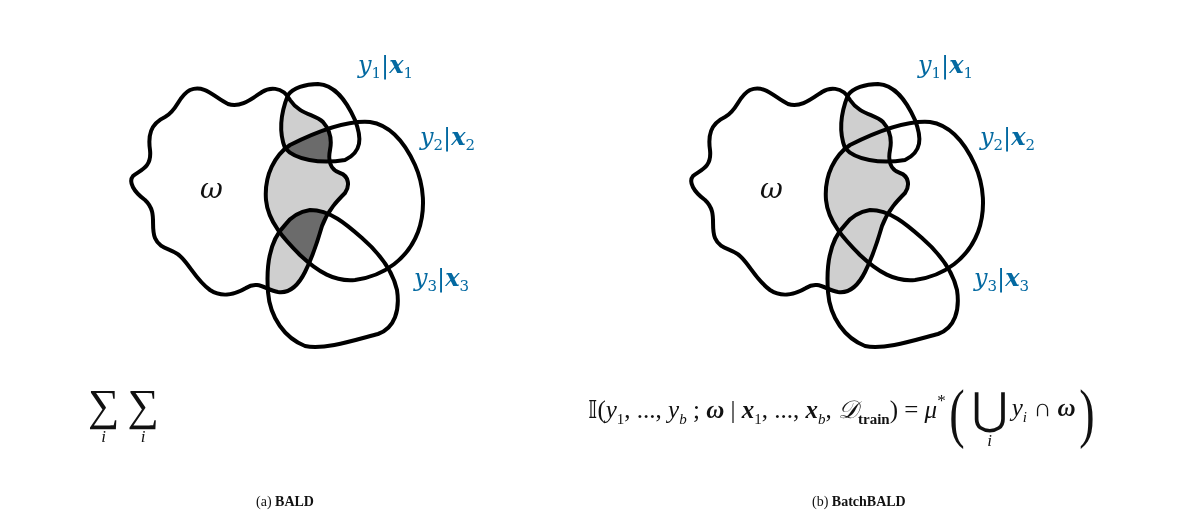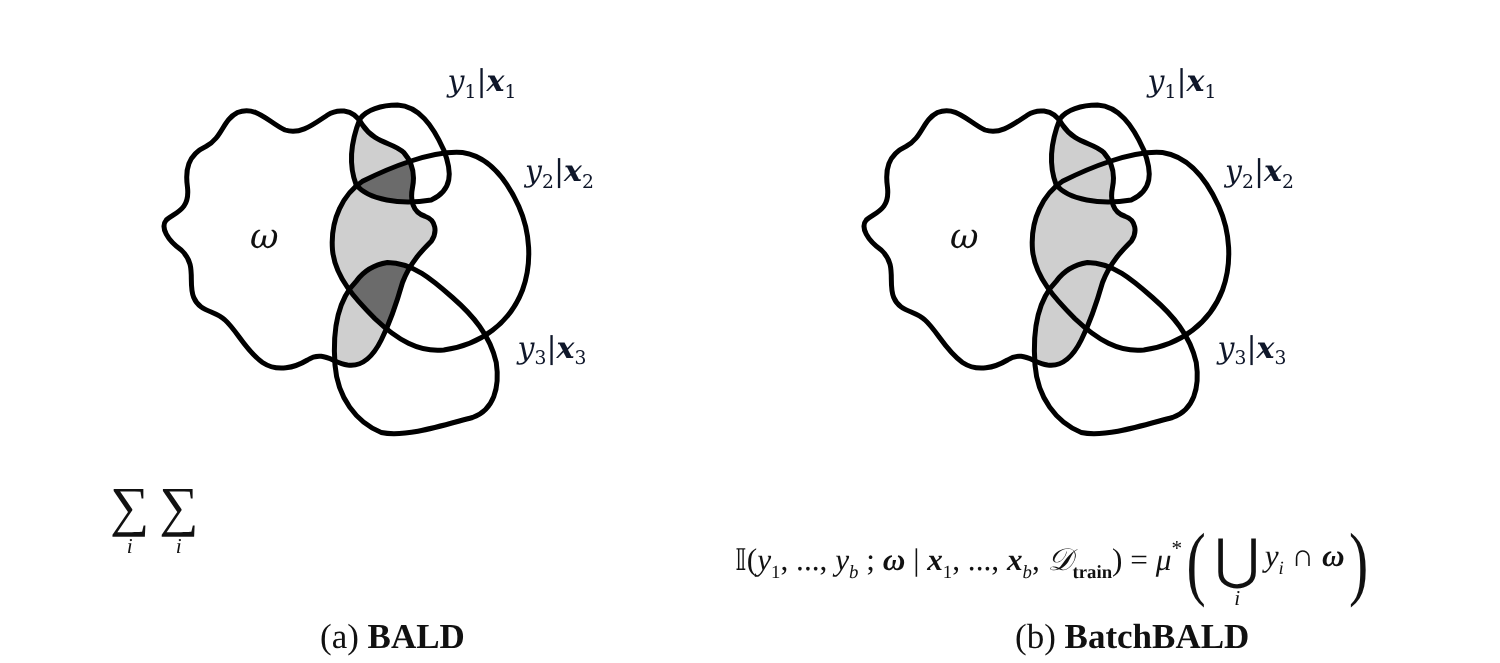--- a/index.html
+++ b/index.html
@@ -3,38 +3,38 @@
   <meta charset="utf-8">
   <style>
     html, body { margin: 0; padding: 0; background: #ffffff; }
     body { width: 1200px; height: 530px; position: relative; overflow: hidden;
            font-family: "Liberation Serif", "DejaVu Serif", serif; color: #111; }
     .panel { position: absolute; top: 0; width: 600px; height: 530px; }
     #panel-a { left: 0; }
     #panel-b { left: 560px; width: 640px; }
     svg.venn { position: absolute; left: 0; top: 0; overflow: visible; }
     .label { position: absolute; font-family: "DejaVu Serif", "Liberation Serif", serif;
-             font-size: 24px; white-space: nowrap; color: #0f172a; text-align: center; }
+             font-size: 24px; white-space: nowrap; color: #0369a1; text-align: center; }
     .label i { font-style: italic; }
     .label b { font-style: italic; font-weight: bold; }
     .label sub { font-size: 15px; vertical-align: -5px; font-style: normal; }
     .omega { position: absolute; font-family: "DejaVu Serif", serif; font-style: italic; font-size: 28px; }
     .formula { position: absolute; font-family: "Liberation Serif", "DejaVu Serif", serif; font-size: 25px;
                white-space: nowrap; display: flex; align-items: center; }
     .formula i { font-style: italic; }
     .bi { font-style: italic; font-weight: bold; }
     .bb { font-weight: bold; }
     .sub { font-size: 15px; vertical-align: -6px; }
     .supstar { font-size: 17px; vertical-align: 12px; }
     .bigop { display: inline-flex; flex-direction: column; align-items: center; margin: 0 4px; line-height: 1; }
     .bigop .op { font-size: 44px; line-height: 40px; }
     .bigop .lim { font-size: 17px; font-style: italic; margin-top: 2px; }
     .dbl { font-family: "DejaVu Sans", sans-serif; font-size: 24px; }
     .bigparen { font-size: 66px; line-height: 60px; font-weight: 300; transform: scaleX(0.7); display: inline-block; }
-    .caption { position: absolute; top: 494px; font-family: "Liberation Serif", serif; font-size: 28px; white-space: nowrap; }
+    .caption { position: absolute; top: 494px; font-family: "Liberation Serif", serif; font-size: 14px; white-space: nowrap; }
     .caption b { font-weight: bold; }
   </style>
 </head>
 <body>
 
 <div class="panel" id="panel-a">
   <svg class="venn" width="600" height="380" viewBox="0 0 600 380">
     <defs>
       <clipPath id="a-clip-omega">
           <path id="a-omega-cp" d="M 290 100 C 282 85, 268 88, 262 92 C 250 100, 240 108, 228 104 C 215 98, 205 84, 190 90 C 178 96, 178 110, 165 117 C 150 124, 148 136, 150 150 C 152 168, 140 170, 133 176 C 128 182, 134 192, 145 200 C 158 212, 150 226, 155 238 C 160 250, 172 248, 180 256 C 190 265, 196 280, 210 290 C 222 298, 236 294, 246 288 C 258 280, 266 290, 278 292 C 292 294, 300 282, 305 272 C 312 258, 318 240, 322 226 C 328 210, 338 200, 345 193 C 350 186, 349 176, 340 173 C 330 170, 328 160, 330 150 C 332 140, 330 130, 323 122 C 315 114, 300 115, 290 100 Z"></path>
@@ -154,21 +154,21 @@
   <div class="label" style="left:358px; top:50px;">
     <i>y</i><sub>1</sub><span>|</span><b>x</b><sub>1</sub>
   </div>
   <div class="label" style="left:420px; top:122px;">
     <i>y</i><sub>2</sub><span>|</span><b>x</b><sub>2</sub>
   </div>
   <div class="label" style="left:414px; top:263px;">
     <i>y</i><sub>3</sub><span>|</span><b>x</b><sub>3</sub>
   </div>
 
-  <div class="formula" style="left:28px; top:376px;margin-top:38px;">
+  <div class="formula" style="left:28px; top:376px;">
     <span style="margin-top:-6px;">
       <span class="dbl">𝕀</span><span>(</span><i>y</i><span class="sub">1</span><span>, ..., </span><i>y</i><i class="sub">b</i><span> ; </span><span class="bi">ω</span><span> | </span><span class="bi">x</span><span class="sub">1</span><span>, ..., </span><span class="bi">x</span><i class="sub">b</i><span>, </span><i>𝒟</i><span class="sub bb">train</span><span>)</span><span> = </span><i>μ</i><span class="supstar">*</span>
     </span>
     <span class="bigparen">(</span>
     <span class="bigop" style="margin-top:14px;">
         <span class="op">⋃</span>
         <span class="lim">i</span>
       </span>
     <span style="margin-top:-6px;">
       <i>y</i><i class="sub">i</i><span> ∩ </span><span class="bi">ω</span>

